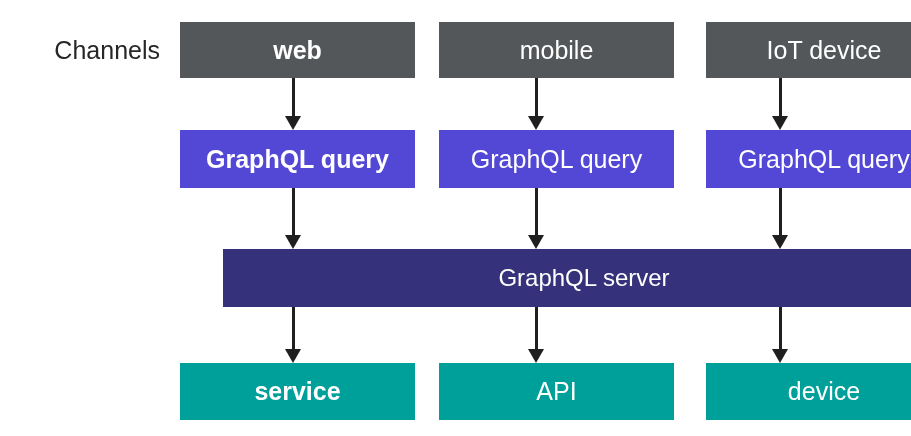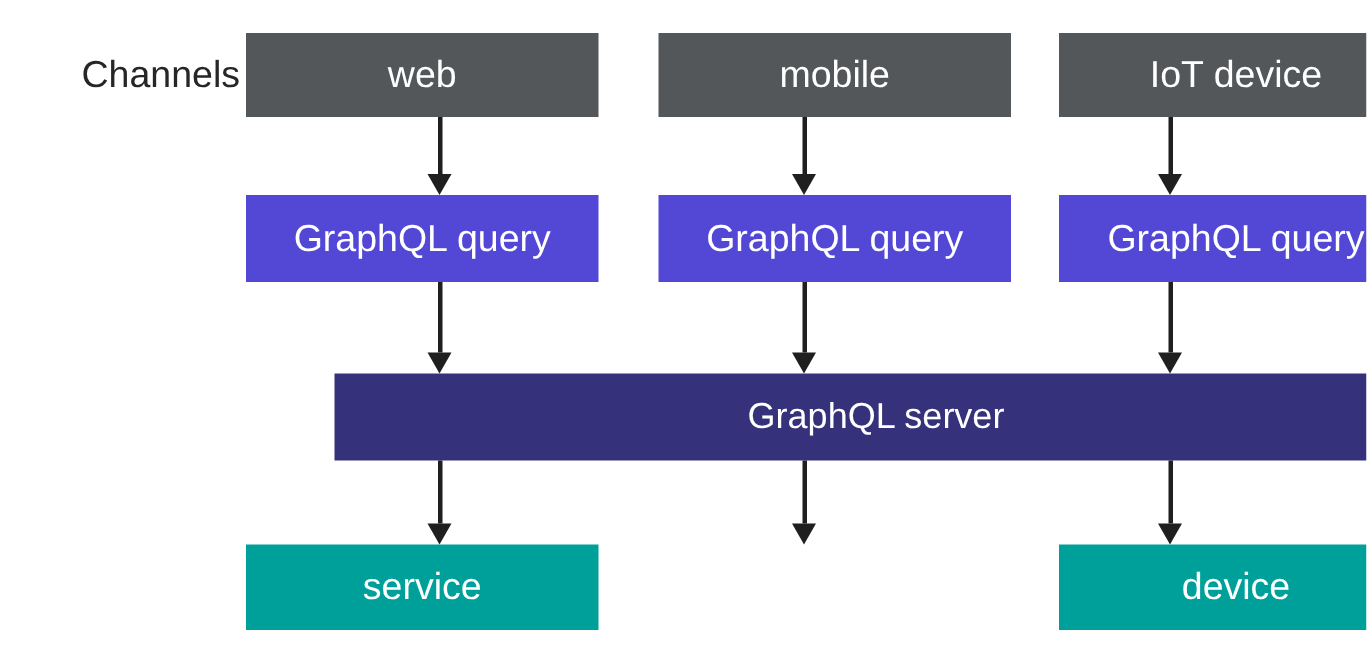--- a/index.html
+++ b/index.html
@@ -33,21 +33,21 @@
     justify-content: center;
     color: var(--box-text, #ffffff);
     font-size: 25px;
     white-space: nowrap;
   }
   .channel-box { background: var(--channel-box, #53575A); top: 22px; height: 56px; }
   .query-box   { background: var(--query-box, #5347D6);   top: 130px; height: 58px; }
   .server-box  { background: var(--server-box, #35317A);  top: 249px; height: 58px; left: 176px; width: 722px; font-size: 24px; margin-left: 47px; }
   .source-box  { background: var(--source-box, #00A09A);  top: 363px; height: 57px; }
 
-  .col1 { left: 164px; width: 235px; }
+  .col1 { left: 180px; width: 235px; font-weight: bold; }
   .col2 { left: 419px; width: 235px; margin-left: 20px; }
   .col3 { left: 662px; width: 236px; margin-left: 44px; }
 
   .arrow {
     position: absolute;
     width: 16px;
     display: flex;
     flex-direction: column;
     align-items: center;
   }
@@ -122,15 +122,16 @@
   <div class="arrow arrow-r3 arrow-c2">
       <div class="shaft"></div>
       <div class="head"></div>
     </div>
   <div class="arrow arrow-r3 arrow-c3">
       <div class="shaft"></div>
       <div class="head"></div>
     </div>
 
   <div class="box source-box col1">service</div>
+  <div class="box source-box col2">API</div>
   <div class="box source-box col3">device</div>
 
 </div>
 
 </body></html>

